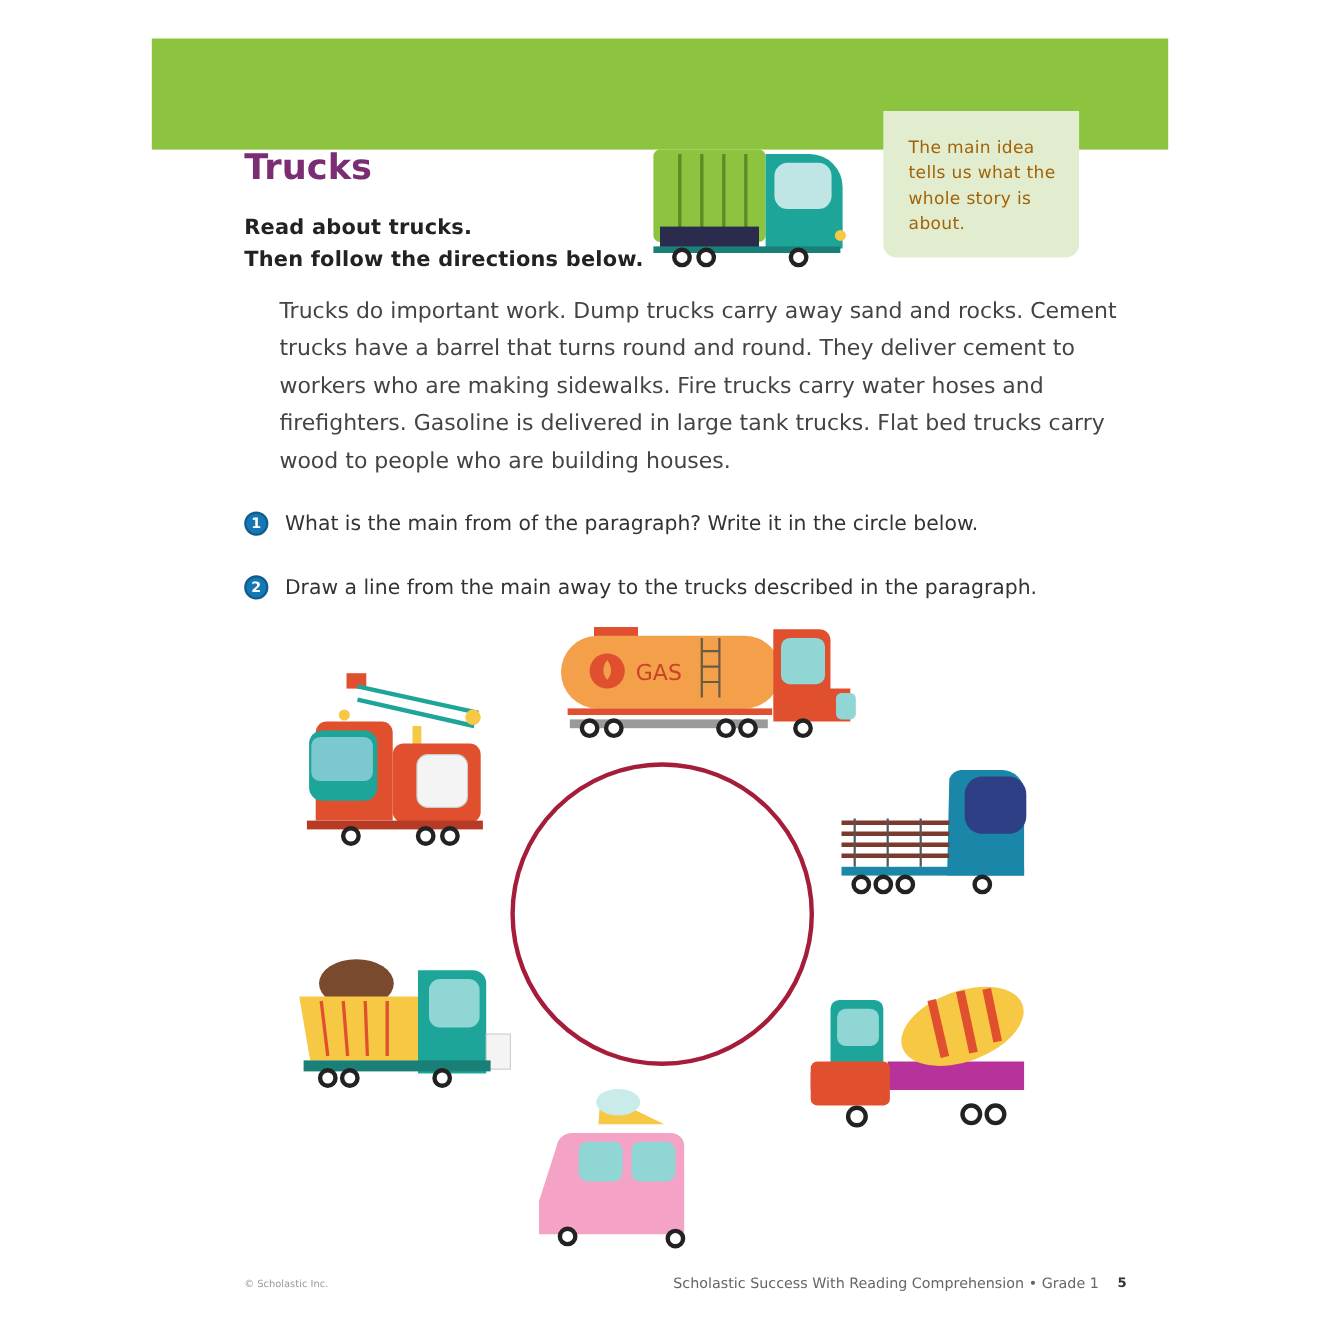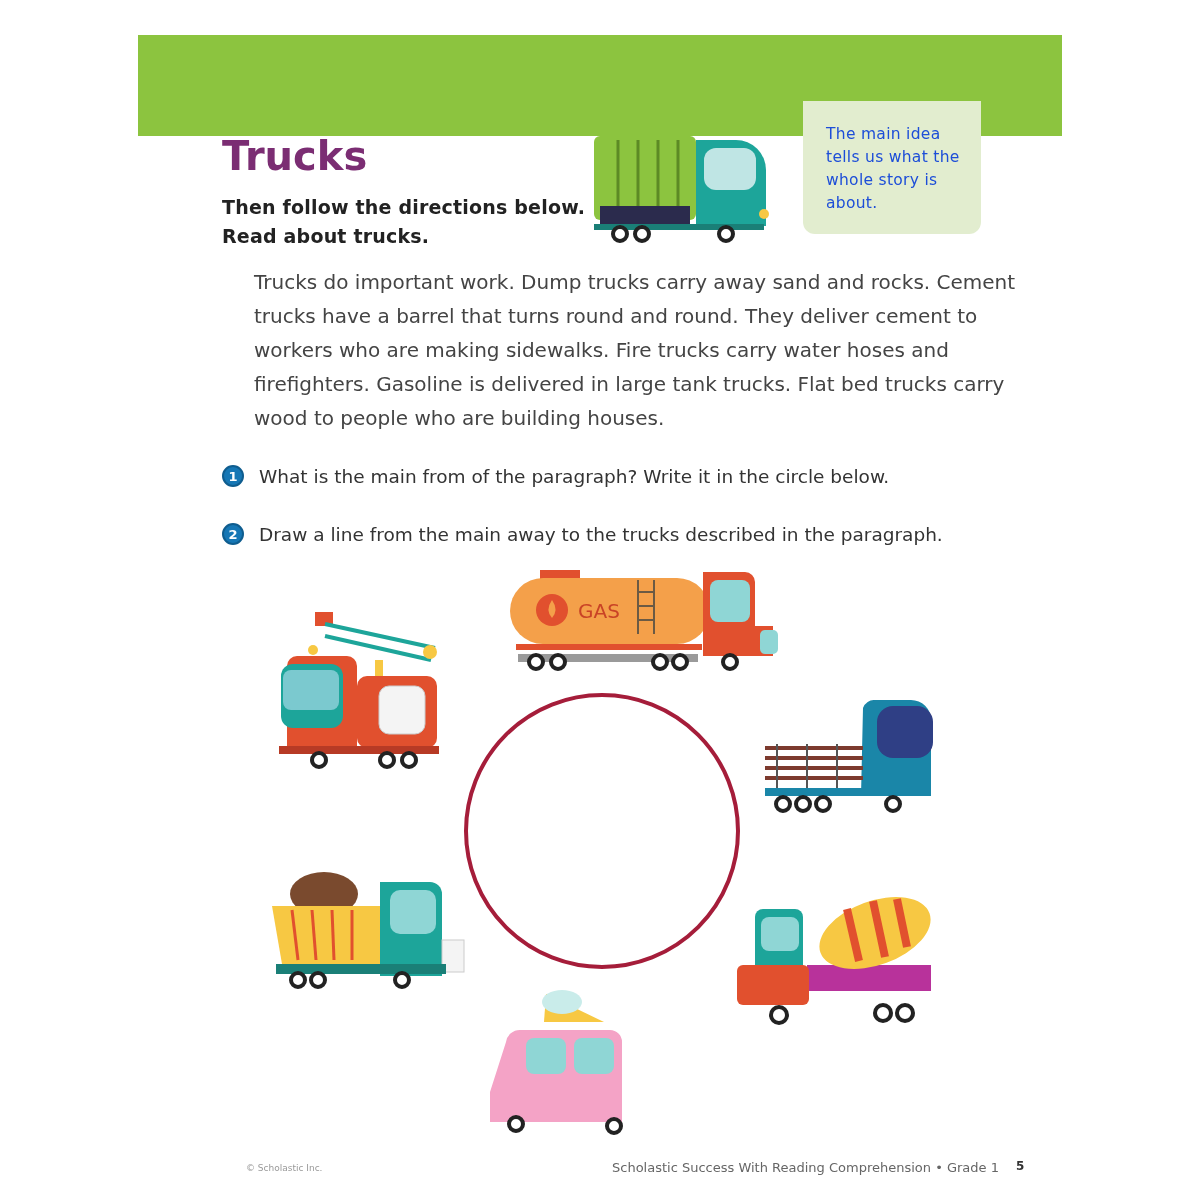--- a/index.html
+++ b/index.html
@@ -1,48 +1,48 @@
 <!DOCTYPE html>
 <html><head>
 <meta charset="utf-8">
 <style>
   html, body { margin: 0; padding: 0; background: #ffffff; }
   body { width: 1200px; height: 1200px; position: relative; overflow: hidden; font-family: "DejaVu Sans", sans-serif; }
   .page { position: absolute; left: 138px; top: 0; width: 924px; height: 1200px; background: #fff; }
   .top-band { position: absolute; left: 0; top: 0; width: 924px; height: 101px; background: #8cc43f; margin-top: 35px; }
   .band-label { position: absolute; right: 82px; top: 66px; font-size: 12px; font-weight: bold; color: #1d2a10; }
   .tip-box { position: absolute; left: 665px; top: 101px; width: 178px; height: 133px; background: #e2edcf; border-radius: 0 0 12px 12px; }
-  .tip-text { position: absolute; left: 23px; top: 22px; width: 150px; font-size: 15.5px; line-height: 23px; color: #1d4ed8; letter-spacing: 0.3px; }
-  .title { position: absolute; left: 84px; top: 133px; font-size: 40px; font-weight: bold; color: #7b2d73; }
+  .tip-text { position: absolute; left: 23px; top: 22px; width: 150px; font-size: 15.5px; line-height: 23px; color: #a16207; letter-spacing: 0.3px; }
+  .title { position: absolute; left: 84px; top: 133px; font-size: 32px; font-weight: bold; color: #7b2d73; }
   .instructions { position: absolute; left: 84px; top: 193px; font-size: 19px; line-height: 29px; color: #222; font-weight: bold; letter-spacing: 0.2px; }
   .passage { position: absolute; left: 84px; top: 265px; width: 770px; font-size: 20px; line-height: 34px; color: #444; margin-left: 32px; }
   .q { position: absolute; left: 84px; font-size: 18.5px; color: #333; display: flex; align-items: center; }
   .q-num { width: 22px; height: 22px; border-radius: 50%; background: #1677b5; color: #fff; font-size: 13px; font-weight: bold; display: flex; align-items: center; justify-content: center; margin-right: 15px; border: 2px solid #0f5d8f; box-sizing: border-box; }
   .circle { position: absolute; left: 326px; top: 693px; width: 276px; height: 276px; border: 4px solid #a51d3a; border-radius: 50%; box-sizing: border-box; }
-  .footer-left { position: absolute; left: 84px; top: 1163px; font-size: 9px; color: #999; margin-left: 24px; }
+  .footer-left { position: absolute; left: 84px; top: 1163px; font-size: 9px; color: #999; }
   .footer-right { position: absolute; left: 474px; top: 1160px; font-size: 13px; color: #666; }
   .footer-page { position: absolute; left: 878px; top: 1159px; font-size: 12px; font-weight: bold; color: #333; }
   .art { position: absolute; }
 </style>
 </head>
 <body>
 
 <div class="page">
   <div class="top-band">
     <div class="band-label">Find the main idea</div>
   </div>
 
   <div class="tip-box">
     <div class="tip-text">The main idea tells us what the whole story is about.</div>
   </div>
 
   <div class="title">Trucks</div>
   <div class="instructions">
+    <div>Read about trucks.</div>
     <div>Then follow the directions below.</div>
-    <div>Read about trucks.</div>
   </div>
 
   <svg class="art" style="left:452px;top:130px" width="180" height="118" viewBox="0 0 180 118">
     <rect x="4" y="6" width="102" height="84" rx="6" fill="#8cc43f"></rect>
     <g stroke="#5c8a25" stroke-width="3">
         <line x1="28" y1="10" x2="28" y2="86"></line>
         <line x1="48" y1="10" x2="48" y2="86"></line>
         <line x1="68" y1="10" x2="68" y2="86"></line>
         <line x1="88" y1="10" x2="88" y2="86"></line>
       </g>

